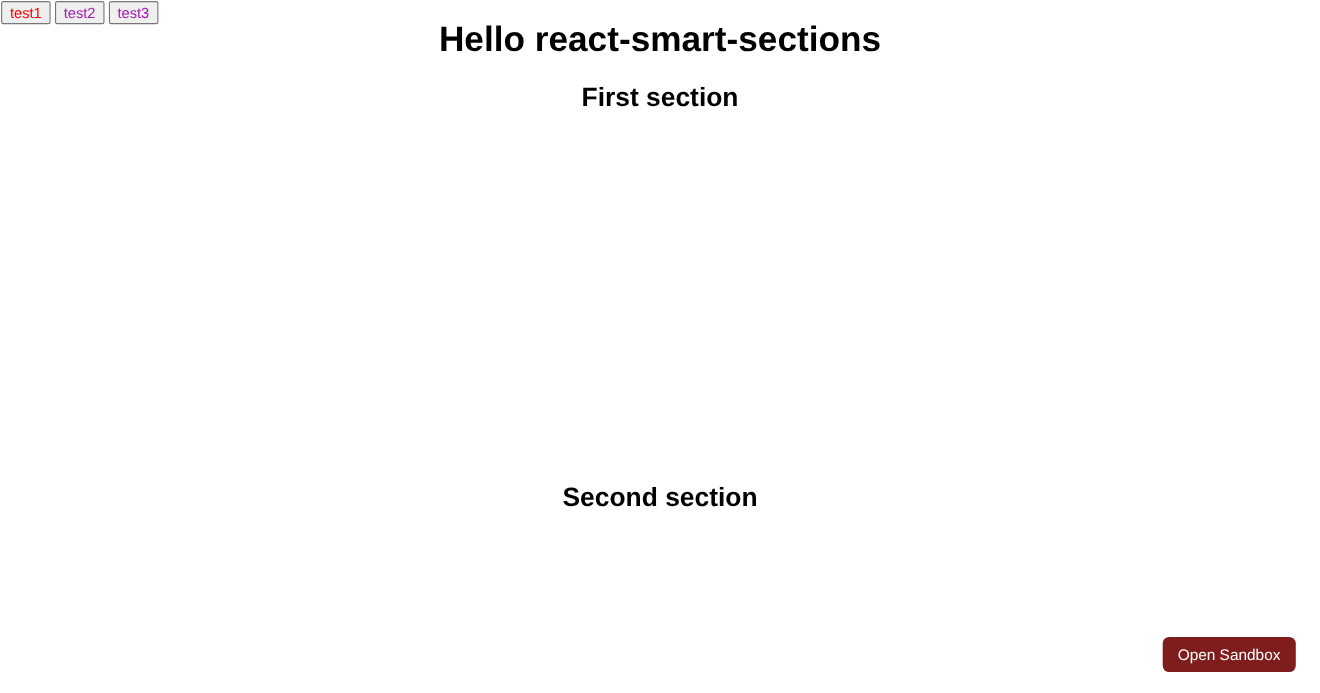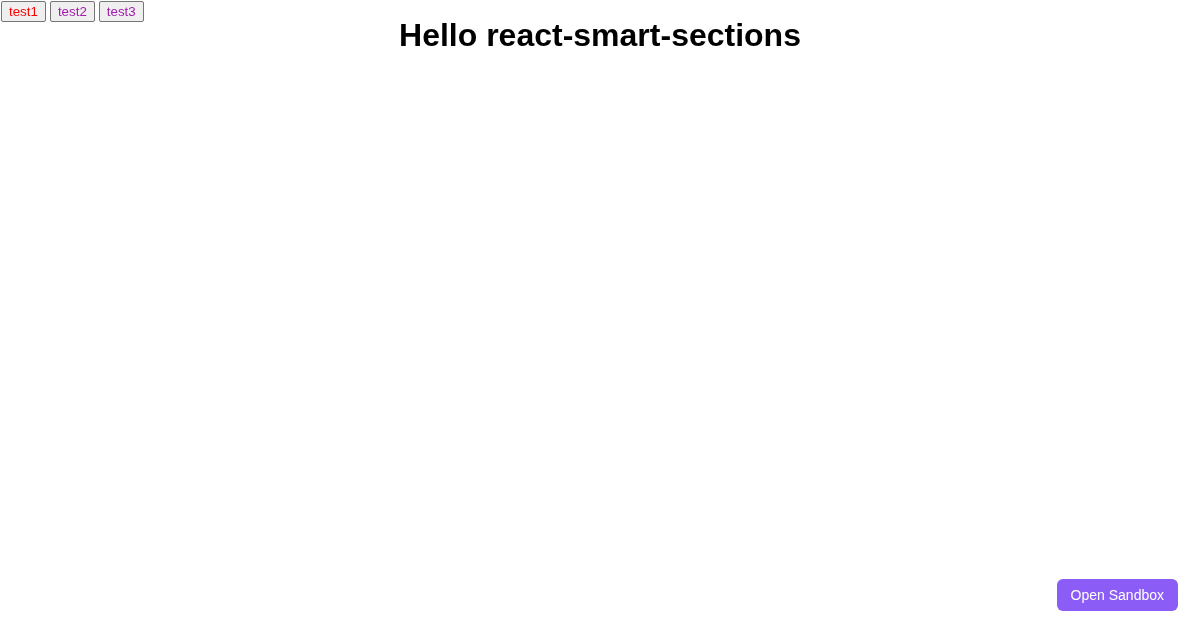--- a/index.html
+++ b/index.html
@@ -79,21 +79,21 @@
   }
   .section-second .section-body {
     height: 100px;
   }
 
   
   .sandbox-button {
     position: absolute;
     right: 22px;
     bottom: 19px;
-    background: #8b5cf6;
+    background: #7f1d1d;
     color: #ffffff;
     border: none;
     border-radius: 6px;
     font-family: "Liberation Sans", sans-serif;
     font-size: 14px;
     line-height: 1;
     padding: 9px 14px 10px 14px;
     cursor: pointer;
     white-space: nowrap;
     display: inline-flex;
@@ -104,24 +104,26 @@
   }
 </style>
 </head>
 <body>
 
 <div class="page">
 
   <h1 class="page-title">Hello react-smart-sections</h1>
 
   <section class="section section-first">
+    <h2 class="section-heading">First section</h2>
     <div class="section-body"></div>
   </section>
 
   <section class="section section-second">
+    <h2 class="section-heading">Second section</h2>
     <div class="section-body"></div>
   </section>
 
 </div>
 
 <nav class="nav">
   <button class="nav-button is-active">test1</button>
   <button class="nav-button">test2</button>
   <button class="nav-button">test3</button>
 </nav>

